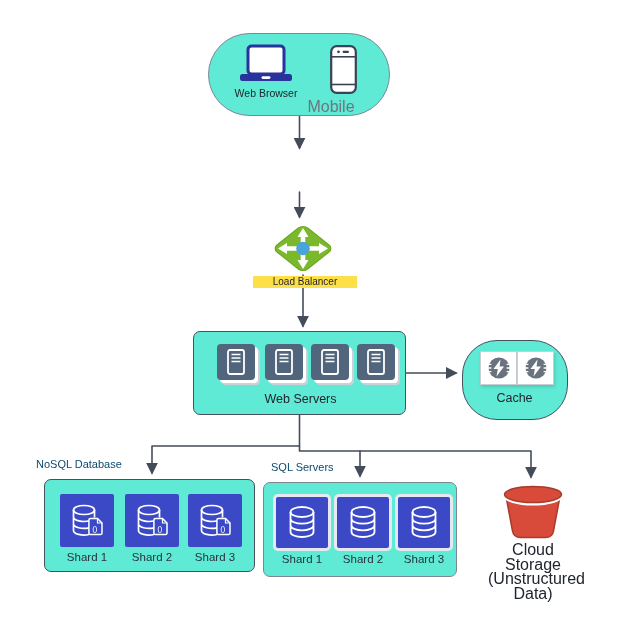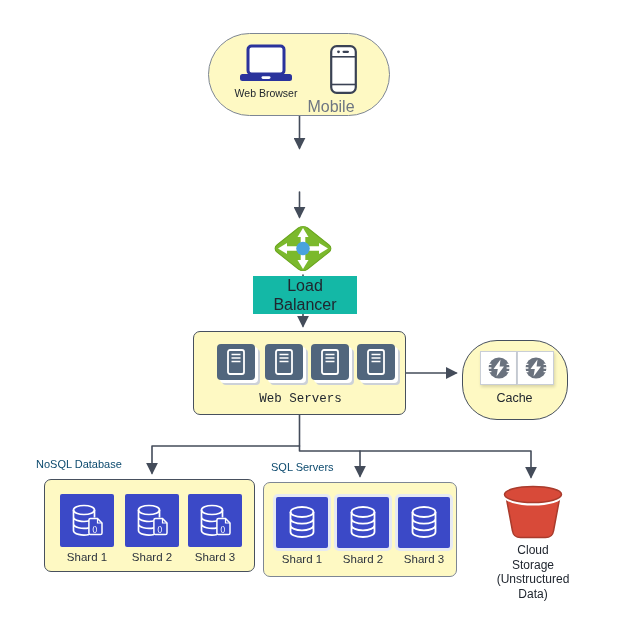--- a/index.html
+++ b/index.html
@@ -2,21 +2,21 @@
 <html><head>
 <meta charset="utf-8">
 <style>
   html,body{margin:0;padding:0;background:#ffffff;}
   #canvas{
     position:relative;width:624px;height:636px;background:#ffffff;
     font-family:"Liberation Sans", sans-serif;color:#2b323d;overflow:hidden;
   }
   .abs{position:absolute;}
   #connector-layer{position:absolute;left:0;top:0;z-index:1;}
-  .node{position:absolute;background:#fef9c3;box-sizing:border-box;z-index:2;}
+  .node{position:absolute;background:#5eead4;box-sizing:border-box;z-index:2;}
   .pill{border:1.5px solid #7d8694;border-radius:42px;}
   .rect{border:1.5px solid #707987;border-radius:4px;display:flex;align-items:center;justify-content:center;}
   .groupbox{border:1.6px solid #47505e;border-radius:7px;}
   .lbl{position:absolute;text-align:center;line-height:1.2;}
   .lbl-dark{color:#20262f;}
   .lbl-gray{color:#6e7682;}
   .title-lbl{font-size:11px;color:#0c4a6e;white-space:nowrap;z-index:2;position:absolute;}
   .server-tile{
     position:absolute;width:38px;height:36px;background:#51667d;border-radius:4px;
     box-shadow:3px 3px 0 0 #ffffff,5px 5px 0 0 #ccd1d8;
@@ -26,21 +26,21 @@
     position:absolute;width:37px;height:34px;background:#ffffff;border:1px solid #c9ced6;
     box-shadow:1px 2px 3px rgba(0,0,0,.15);
     display:flex;align-items:center;justify-content:center;box-sizing:border-box;
   }
   .db-tile{
     position:absolute;background:#3b49c7;border-radius:2px;
     display:flex;align-items:center;justify-content:center;
   }
   .db-tile.halo{box-shadow:0 0 0 3px #e6e9f2;}
   .shard-lbl{position:absolute;width:60px;text-align:center;font-size:11.5px;color:#2b323d;white-space:nowrap;}
-  #lb-label{background:#14b8a6;padding:0 2px;z-index:3;font-size:16px;}
+  #lb-label{background:#fde047;padding:0 2px;z-index:3;font-size:10px;}
   .cloud-line{display:block;}
 </style>
 </head>
 <body>
 
 <div id="canvas">
 
   <svg id="connector-layer" width="624" height="636">
     <defs>
       <marker id="arrow" viewBox="0 0 10 10" refX="8.5" refY="5" markerWidth="7.5" markerHeight="7.5" orient="auto-start-reverse">
@@ -84,21 +84,21 @@
       <path d="M0,-12 L0,12 M-17,0 L17,0" stroke="#ffffff" stroke-width="4.6"></path>
       <polygon points="0,-20.5 -5.5,-11.5 5.5,-11.5" fill="#ffffff"></polygon>
       <polygon points="0,20.5 -5.5,11.5 5.5,11.5" fill="#ffffff"></polygon>
       <polygon points="-25,0 -16,-5.5 -16,5.5" fill="#ffffff"></polygon>
       <polygon points="25,0 16,-5.5 16,5.5" fill="#ffffff"></polygon>
       <circle cx="0" cy="0" r="6.8" fill="#49a3dd"></circle>
     </g>
   </svg>
   <div class="lbl lbl-dark" id="lb-label" style="left:253px;top:276px;width:100px;">Load Balancer</div>
 
-  <div class="node groupbox" style="left:193px;top:331px;width:213px;height:84px;font-family:Liberation Mono, monospace;">
+  <div class="node groupbox" style="left:193px;top:331px;width:213px;height:84px;">
     <div class="server-tile" style="left:23px;top:12px;">
       <svg width="18" height="26" viewBox="0 0 18 26">
         <rect x="1" y="1" width="16" height="24" rx="2" fill="none" stroke="#ffffff" stroke-width="1.8"></rect>
         <path d="M4.5,5.5 H13.5 M4.5,9 H13.5 M4.5,12.5 H13.5" stroke="#ffffff" stroke-width="1.5"></path>
       </svg>
     </div>
     <div class="server-tile" style="left:71px;top:12px;">
       <svg width="18" height="26" viewBox="0 0 18 26">
         <rect x="1" y="1" width="16" height="24" rx="2" fill="none" stroke="#ffffff" stroke-width="1.8"></rect>
         <path d="M4.5,5.5 H13.5 M4.5,9 H13.5 M4.5,12.5 H13.5" stroke="#ffffff" stroke-width="1.5"></path>
@@ -194,20 +194,20 @@
     <div class="shard-lbl" style="left:8px;top:70px;">Shard 1</div>
     <div class="shard-lbl" style="left:69px;top:70px;">Shard 2</div>
     <div class="shard-lbl" style="left:130px;top:70px;">Shard 3</div>
   </div>
 
   <svg class="abs" style="left:500px;top:485px;z-index:2;" width="66" height="58" viewBox="0 0 66 58">
     <path d="M6.5,14 Q33,23 59.5,14 L53.5,46 Q52.5,52.5 45.5,52.5 L20.5,52.5 Q13.5,52.5 12.5,46 Z" fill="#d84a39" stroke="#a93b2c" stroke-width="1.5"></path>
     <path d="M4.5,10.5 a28.5,8.5 0 0 0 57,0" fill="none" stroke="#ffffff" stroke-width="3"></path>
     <ellipse cx="33" cy="9.5" rx="28.5" ry="8" fill="#d84a39" stroke="#a93b2c" stroke-width="1.5"></ellipse>
   </svg>
-  <div class="lbl lbl-dark" style="left:488px;top:543px;width:90px;font-size:12px;line-height:14.5px;z-index:2;">
+  <div class="lbl lbl-dark" style="left:488px;top:543px;width:90px;font-size:16px;line-height:14.5px;z-index:2;">
     <span class="cloud-line">Cloud</span>
     <span class="cloud-line">Storage</span>
     <span class="cloud-line">(Unstructured</span>
     <span class="cloud-line">Data)</span>
   </div>
 
 </div>
 
 </body></html>

